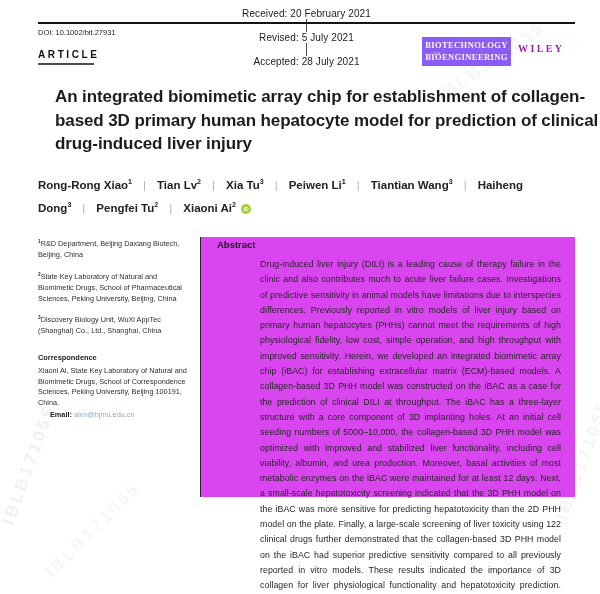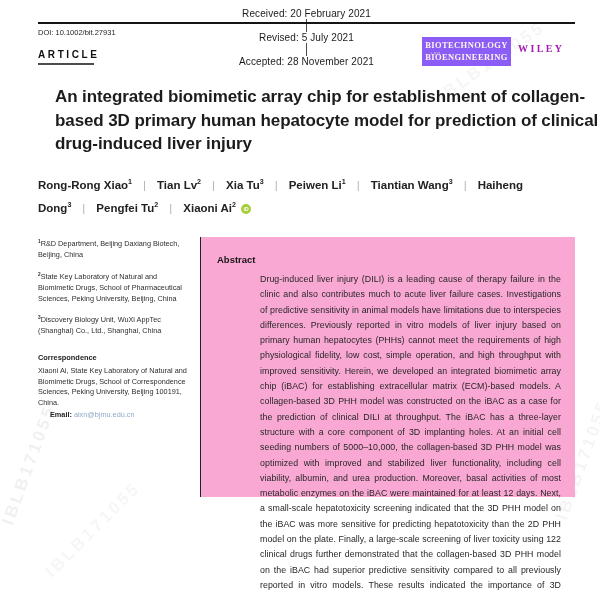--- a/index.html
+++ b/index.html
@@ -67,22 +67,22 @@
   .columns { position:absolute; left:38px; top:237px; width:537px; display:flex; }
   .sidebar { width:152px; margin-right:10px; font-size:7.3px; line-height:10.7px; color:#2e2e2e; }
   .affiliation { margin-bottom:9px; }
   .affiliation sup, .sidebar sup { font-size:.65em; font-weight:700; }
   .correspondence-heading { font-weight:700; margin-top:16px; margin-bottom:2px; font-size:7.4px; color:#222; }
   .email-line { margin-top:1px;margin-left:12px; }
   .email-label { font-weight:700; color:#222; }
   .email-link { color:#8fa9c9; cursor:pointer; }
 
   .abstract-box {
-    flex:1; background:#f9a8d4; border-left:1.6px solid #222;
-    padding:17px 14px 0 16px; height:260px;
+    flex:1; background:#d946ef; border-left:1.6px solid #222;
+    padding:2px 14px 0 16px; height:260px;
   }
   .abstract-heading { font-size:9.5px; font-weight:700; color:#161616; margin-bottom:7px; }
   .abstract-text {
     font-size:8.8px; line-height:15.3px; color:#262626;
     text-align:justify; letter-spacing:.05px;margin-left:43px;
   }
 
   
   .wm {
     position:absolute; font-size:17px; font-weight:700; letter-spacing:3px;
@@ -101,21 +101,21 @@
   <div class="wm wm1">IBLB171055</div>
   <div class="wm wm2">IBLB171055</div>
   <div class="wm wm3">IBLB171055</div>
   <div class="wm wm4">IBLB171055</div>
 
   <div class="received-row">
     <span>Received: 20 February 2021</span>
     <span class="meta-sep"></span>
     <span>Revised: 5 July 2021</span>
     <span class="meta-sep"></span>
-    <span>Accepted: 28 November 2021</span>
+    <span>Accepted: 28 July 2021</span>
   </div>
   <div class="top-rule"></div>
   <div class="doi-line">DOI: 10.1002/bit.27931</div>
 
   <div class="article-label">
     <div class="txt">ARTICLE</div>
     <div class="underline"></div>
   </div>
 
   <div class="journal-logo">

